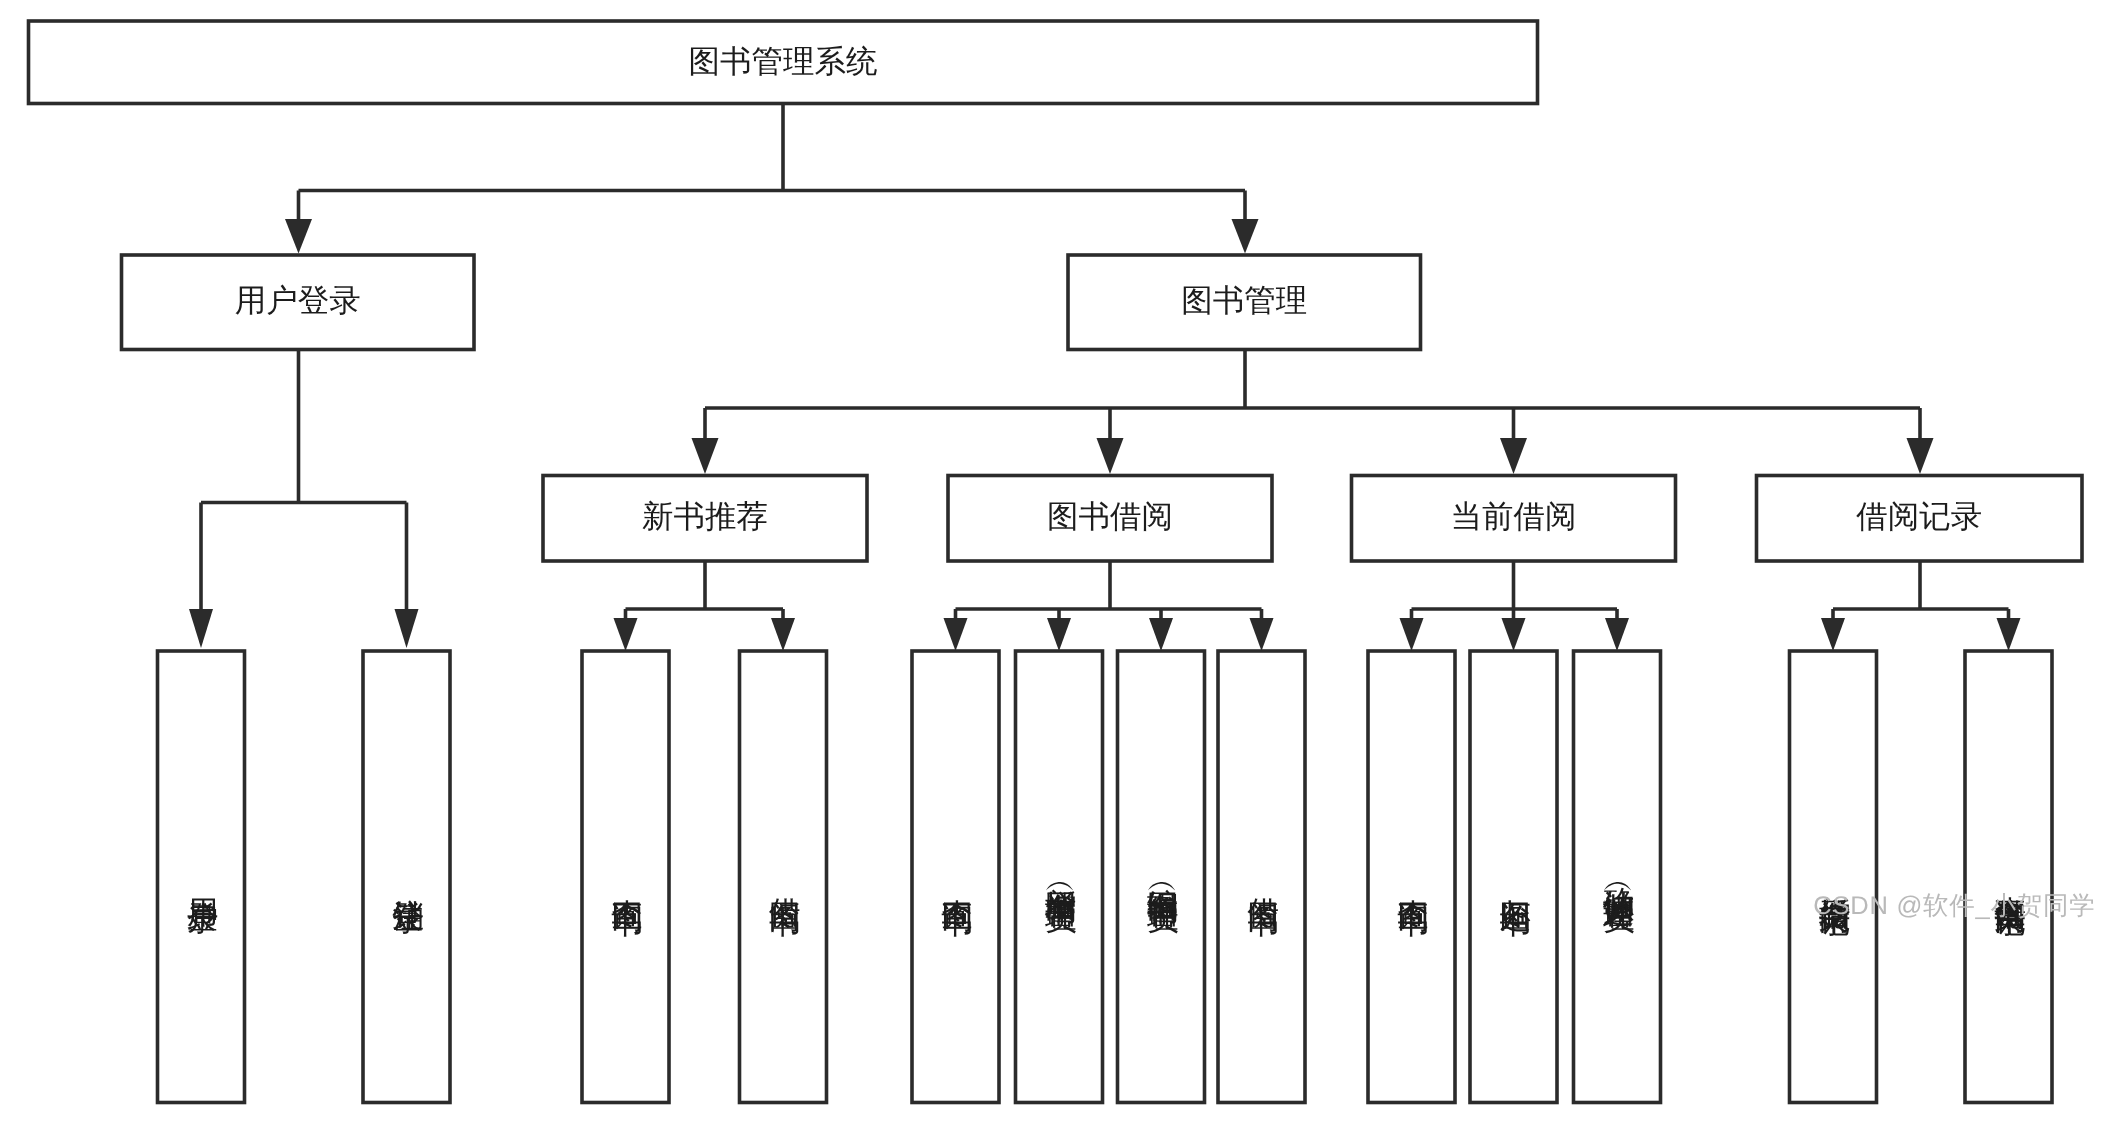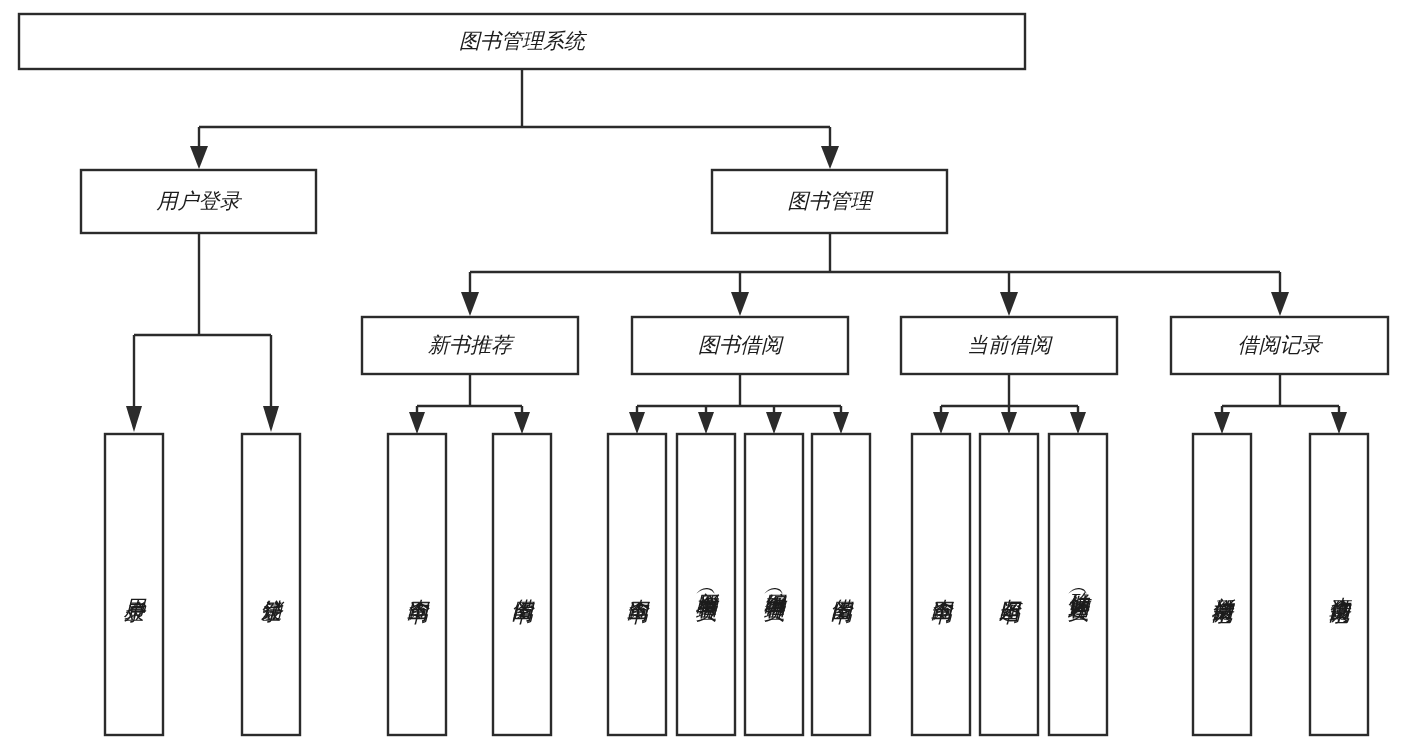--- a/index.html
+++ b/index.html
@@ -11,21 +11,20 @@
     width: 1405px;
     height: 747px;
     font-family: "Liberation Sans", "DejaVu Sans", sans-serif;
     overflow: hidden;
   }
   #diagram-root {
     position: relative;
     width: 1405px;
     height: 621px;
     background: #ffffff;
-    font-style: italic;
   }
   svg.diagram {
     position: absolute;
     top: 0;
     left: 0;
     width: 1405px;
     height: 747px;
     display: block;
   }
   .node-box {
@@ -248,14 +247,15 @@
     <span class="node-label-v" style="height:296px;">确认归还（管理员）</span>
   </div>
 
   <div class="leaf-cell" style="left:1193px; top:434px; width:58px; height:301px;">
     <span class="node-label-v">新增借阅记录</span>
   </div>
   <div class="leaf-cell" style="left:1310px; top:434px; width:58px; height:301px;">
     <span class="node-label-v">查询借阅记录</span>
   </div>
 
+  <div class="watermark">CSDN @软件_小贺同学</div>
 
 </div>
 
 </body></html>

